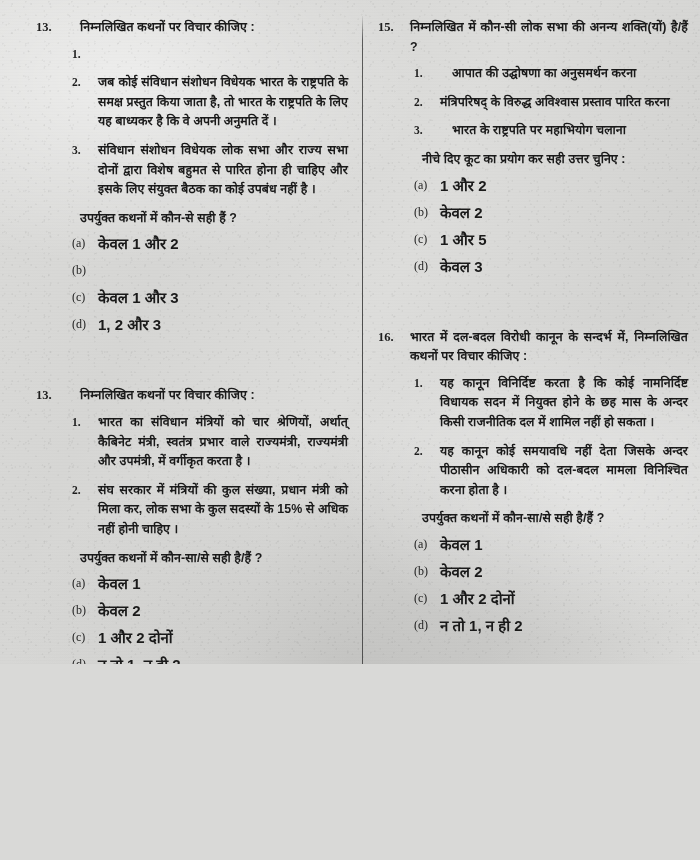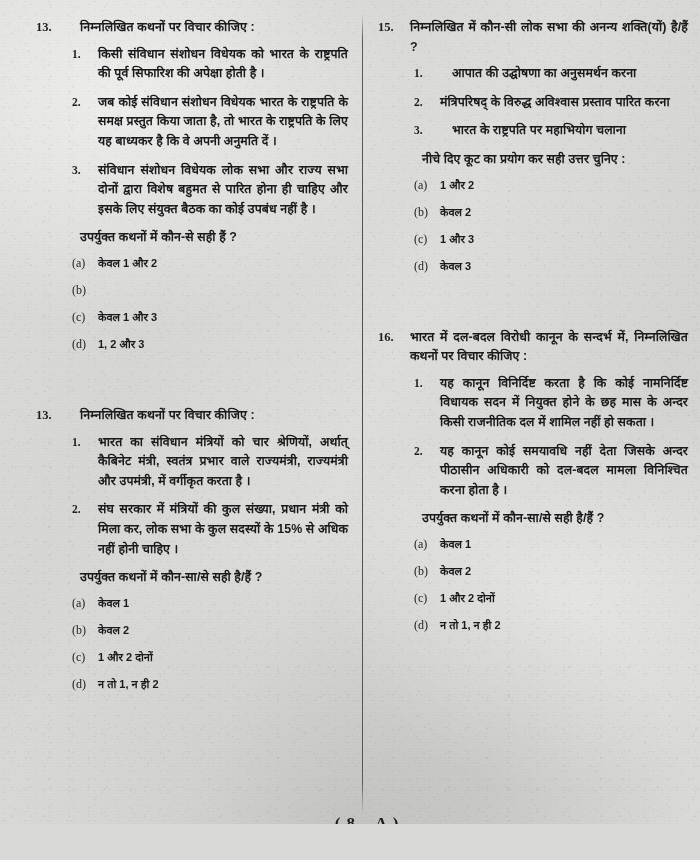--- a/index.html
+++ b/index.html
@@ -11,21 +11,21 @@
     height: 860px;
     overflow: hidden;
     font-family: "Liberation Serif", "DejaVu Serif", serif;
     background: #d9d9d7;
   }
 
   
   #page {
     position: relative;
     width: 700px;
-    height: 824px;
+    height: 664px;
     background:
       radial-gradient(ellipse 60% 40% at 18% 12%, rgba(255,255,255,0.55), rgba(255,255,255,0) 70%),
       radial-gradient(ellipse 50% 35% at 82% 72%, rgba(255,255,255,0.40), rgba(255,255,255,0) 70%),
       radial-gradient(ellipse 70% 50% at 50% 100%, rgba(150,150,148,0.30), rgba(0,0,0,0) 70%),
       linear-gradient(115deg, #dcdcda 0%, #d6d6d4 28%, #dddddb 52%, #d3d3d1 78%, #dadad8 100%);
     box-sizing: border-box;
     overflow: hidden;
   }
 
   
@@ -150,21 +150,21 @@
     font-family: "Liberation Serif", serif;
     font-size: 12px;
     line-height: 19px;
     color: #1d1d1d;
     padding-left: 4px;
     box-sizing: border-box;
   }
   .opt-text {
     flex: 1 1 auto;
     font-family: "Liberation Sans", "DejaVu Sans", sans-serif;
-    font-size: 11px;
+    font-size: 15px;
     line-height: 19px;
     color: #1a1a1a;
     font-weight: 600;
     text-align: left;
   }
   
   .nojust { text-align: left; padding-left: 12px; }
 
   .gap-lg { height: 40px; }
 
@@ -222,21 +222,20 @@
   <div class="col" id="col-left">
 
     <div class="q">
       <div class="q-num">13.</div>
       <div class="q-body">
         <div class="hi q-stem nojust">निम्नलिखित कथनों पर विचार कीजिए :</div>
 
         <div class="stmt-list">
           <div class="stmt">
             <div class="stmt-num">1.</div>
-            <div class="stmt-text hi">किसी संविधान संशोधन विधेयक को भारत के राष्ट्रपति की पूर्व सिफारिश की अपेक्षा होती है ।</div>
           </div>
           <div class="stmt">
             <div class="stmt-num">2.</div>
             <div class="stmt-text hi">जब कोई संविधान संशोधन विधेयक भारत के राष्ट्रपति के समक्ष प्रस्तुत किया जाता है, तो भारत के राष्ट्रपति के लिए यह बाध्यकर है कि वे अपनी अनुमति दें ।</div>
           </div>
           <div class="stmt">
             <div class="stmt-num">3.</div>
             <div class="stmt-text hi">संविधान संशोधन विधेयक लोक सभा और राज्य सभा दोनों द्वारा विशेष बहुमत से पारित होना ही चाहिए और इसके लिए संयुक्त बैठक का कोई उपबंध नहीं है ।</div>
           </div>
         </div>
@@ -334,21 +333,21 @@
           <div class="opt">
             <div class="opt-key">(a)</div>
             <div class="opt-text">1 और 2</div>
           </div>
           <div class="opt">
             <div class="opt-key">(b)</div>
             <div class="opt-text">केवल 2</div>
           </div>
           <div class="opt">
             <div class="opt-key">(c)</div>
-            <div class="opt-text">1 और 3</div>
+            <div class="opt-text">1 और 5</div>
           </div>
           <div class="opt">
             <div class="opt-key">(d)</div>
             <div class="opt-text">केवल 3</div>
           </div>
         </div>
       </div>
     </div>
 
     <div class="gap-lg"></div>

